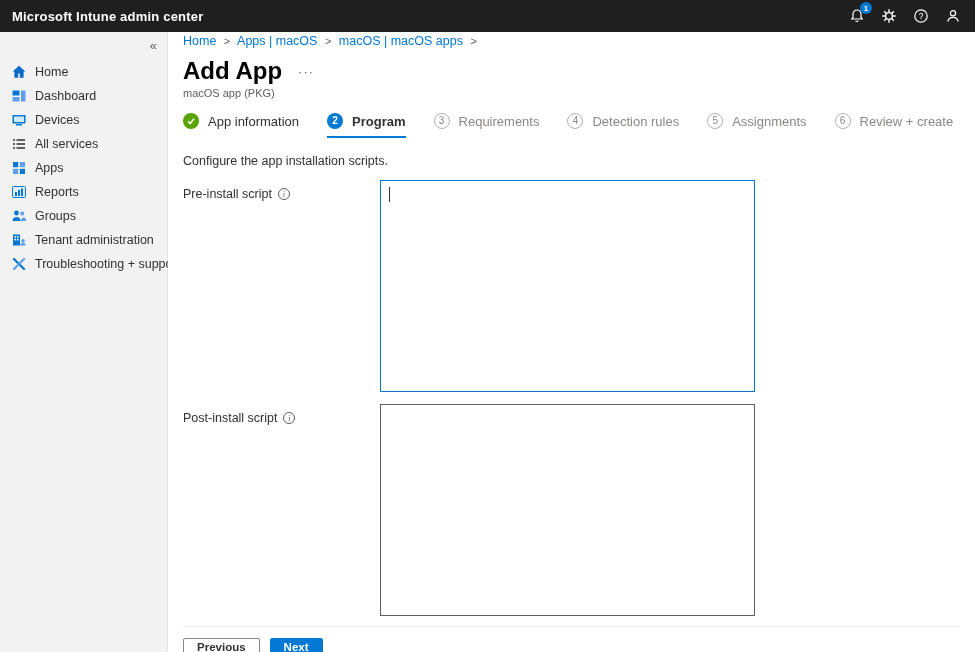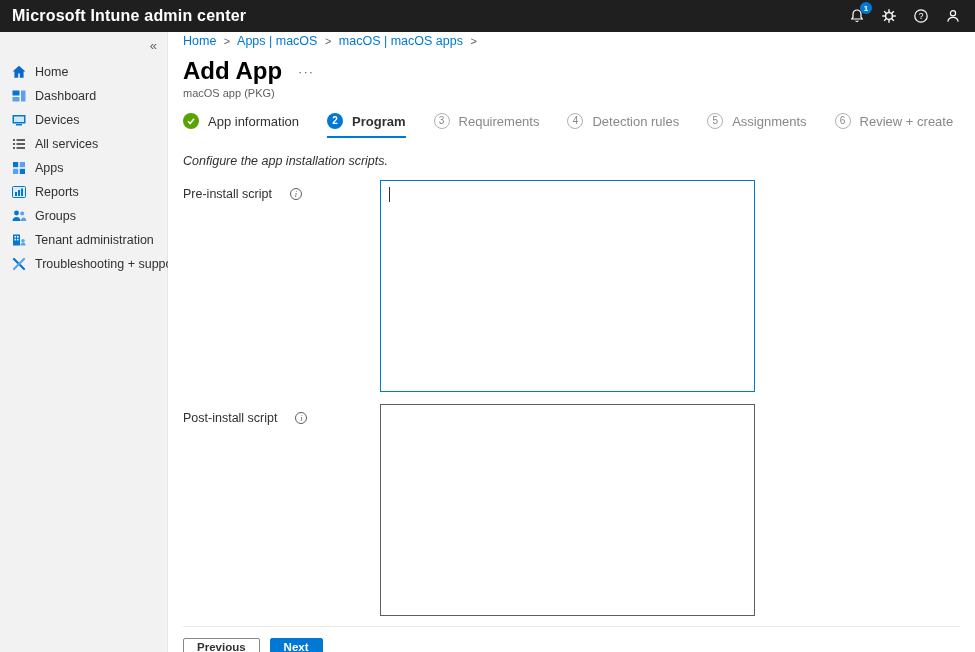--- a/index.html
+++ b/index.html
@@ -9,21 +9,21 @@
     font-family: "Liberation Sans", sans-serif;
     background: #ffffff; color: #323130;
   }
 
   
   .topbar {
     height: 32px; background: #1f1f1f; color: #fff;
     display: flex; align-items: center; justify-content: space-between;
     padding: 0 14px 0 12px;
   }
-  .topbar-title { font-size: 16px; font-weight: bold; letter-spacing: .2px; }
+  .topbar-title { font-size: 13px; font-weight: bold; letter-spacing: .2px; }
   .topbar-icons { display: flex; align-items: center; gap: 16px; }
   .tb-icon { width: 16px; height: 16px; position: relative; cursor: pointer; display: inline-flex; }
   .tb-badge {
     position: absolute; top: -6px; right: -7px;
     min-width: 12px; height: 12px; border-radius: 7px;
     background: #0078d4; color: #fff; font-size: 8px; font-weight: bold;
     display: flex; align-items: center; justify-content: center; padding: 0 2px;
   }
 
   
@@ -67,27 +67,27 @@
   .step.upcoming { color: #8a8886; }
   .step-circle {
     width: 16px; height: 16px; border-radius: 50%; flex: 0 0 16px;
     display: inline-flex; align-items: center; justify-content: center;
     font-size: 10px; line-height: 1;
   }
   .step-circle.complete { background: #57a300; }
   .step-circle.active { background: #0078d4; color: #fff; font-weight: bold; }
   .step-circle.upcoming { border: 1px solid #b3b0ad; color: #8a8886; font-weight: normal; }
 
-  .desc { font-size: 12.5px; color: #323130; margin-top: 16px; font-style: italic; }
+  .desc { font-size: 12.5px; color: #323130; margin-top: 16px; }
 
   
   .field-row { display: flex; margin-top: 12px; align-items: flex-start; }
   .field-label {
     width: 197px; flex: 0 0 197px; font-size: 12.5px; color: #323130;
-    padding-top: 7px; display: flex; align-items: center; gap: 18px;
+    padding-top: 7px; display: flex; align-items: center; gap: 6px;
   }
   .info-icon {
     width: 12px; height: 12px; border: 1px solid #605e5c; border-radius: 50%;
     font-size: 8.5px; color: #605e5c; font-family: "Liberation Serif", serif; font-style: italic;
     display: inline-flex; align-items: center; justify-content: center; cursor: pointer; flex: 0 0 12px;
   }
   .ta-wrap { position: relative; }
   textarea {
     width: 375px; height: 212px; resize: none; outline: none;
     font-family: "Liberation Sans", sans-serif; font-size: 13px;

